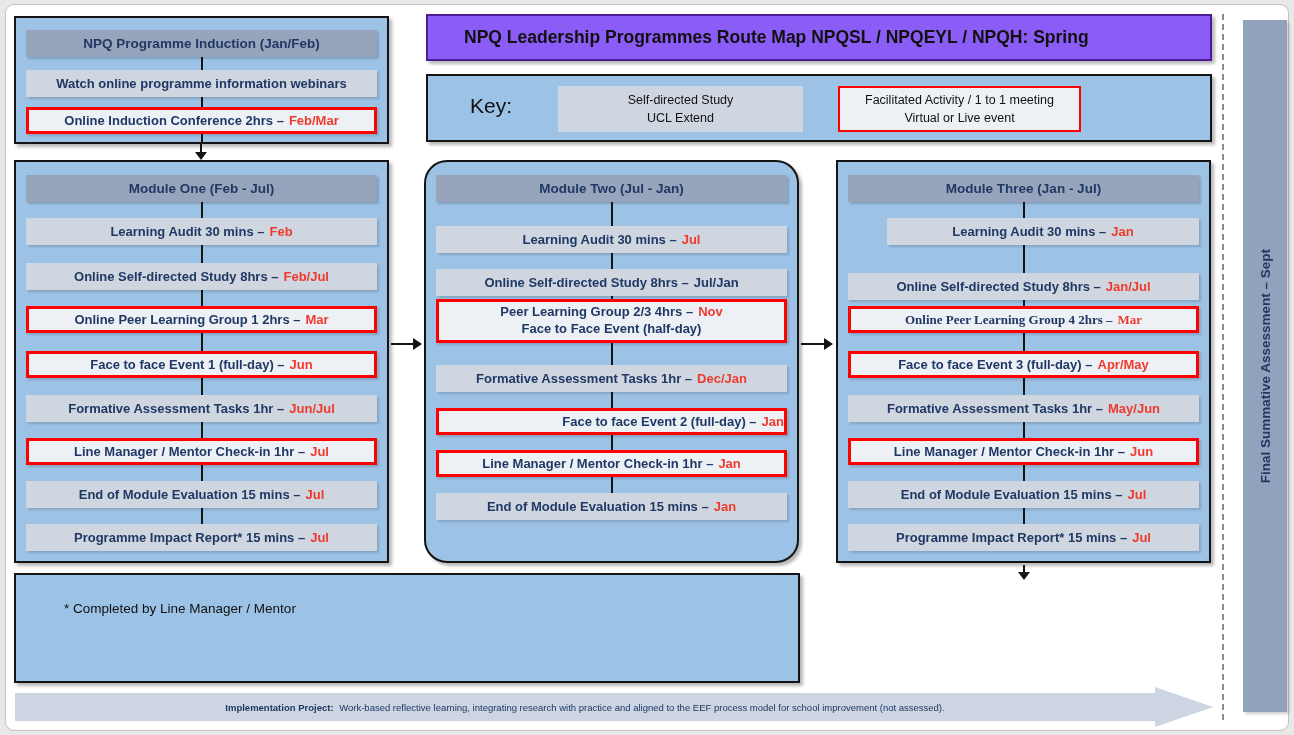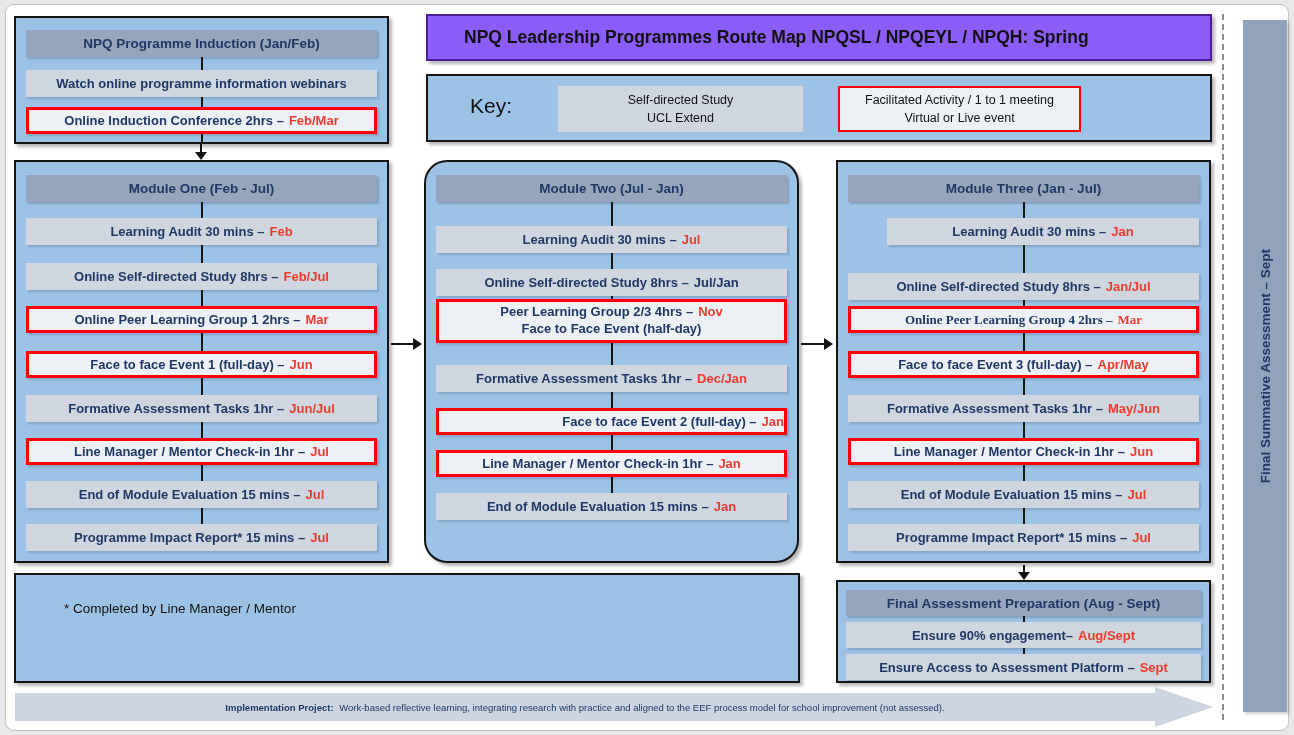--- a/index.html
+++ b/index.html
@@ -196,34 +196,20 @@
       </div>
       <div class="row greybox" style="top: 362px;">
         <div><span>Programme Impact Report* 15 mins –</span><span class="dt dt-red">Jul</span></div>
       </div>
     </div>
 
   <div class="panel" style="left:14px; top:573px; width:786px; height:110px;">
     <span class="footnote-text">* Completed by Line Manager / Mentor</span>
   </div>
 
-  <div class="panel" style="left:836px; top:580px; width:375px; height:103px;">
-    <div class="vline" style="top:30px; height:44px;"></div>
-    <div class="band" style="top:8px; height:26px; left:8px; right:8px;">
-      <span>Final Assessment Preparation (Aug - Sept)</span>
-    </div>
-    <div class="row greybox" style="top:40px; height:26px; left:8px; right:8px;">
-      <span>Ensure 90% engagement–</span>
-      <span class="dt dt-red">Aug/Sept</span>
-    </div>
-    <div class="row greybox" style="top:72px; height:26px; left:8px; right:8px;">
-      <span>Ensure Access to Assessment Platform –</span>
-      <span class="dt dt-red">Sept</span>
-    </div>
-  </div>
 
   <div class="shaft-v" style="left:200px; top:144px; height:9px;"></div>
   <div class="head-down" style="left:195px; top:152px;"></div>
 
   <div class="shaft-h" style="left:391px; top:343px; width:23px;"></div>
   <div class="head-right" style="left:413px; top:338px;"></div>
 
   <div class="shaft-h" style="left:801px; top:343px; width:24px;"></div>
   <div class="head-right" style="left:824px; top:338px;"></div>
 

